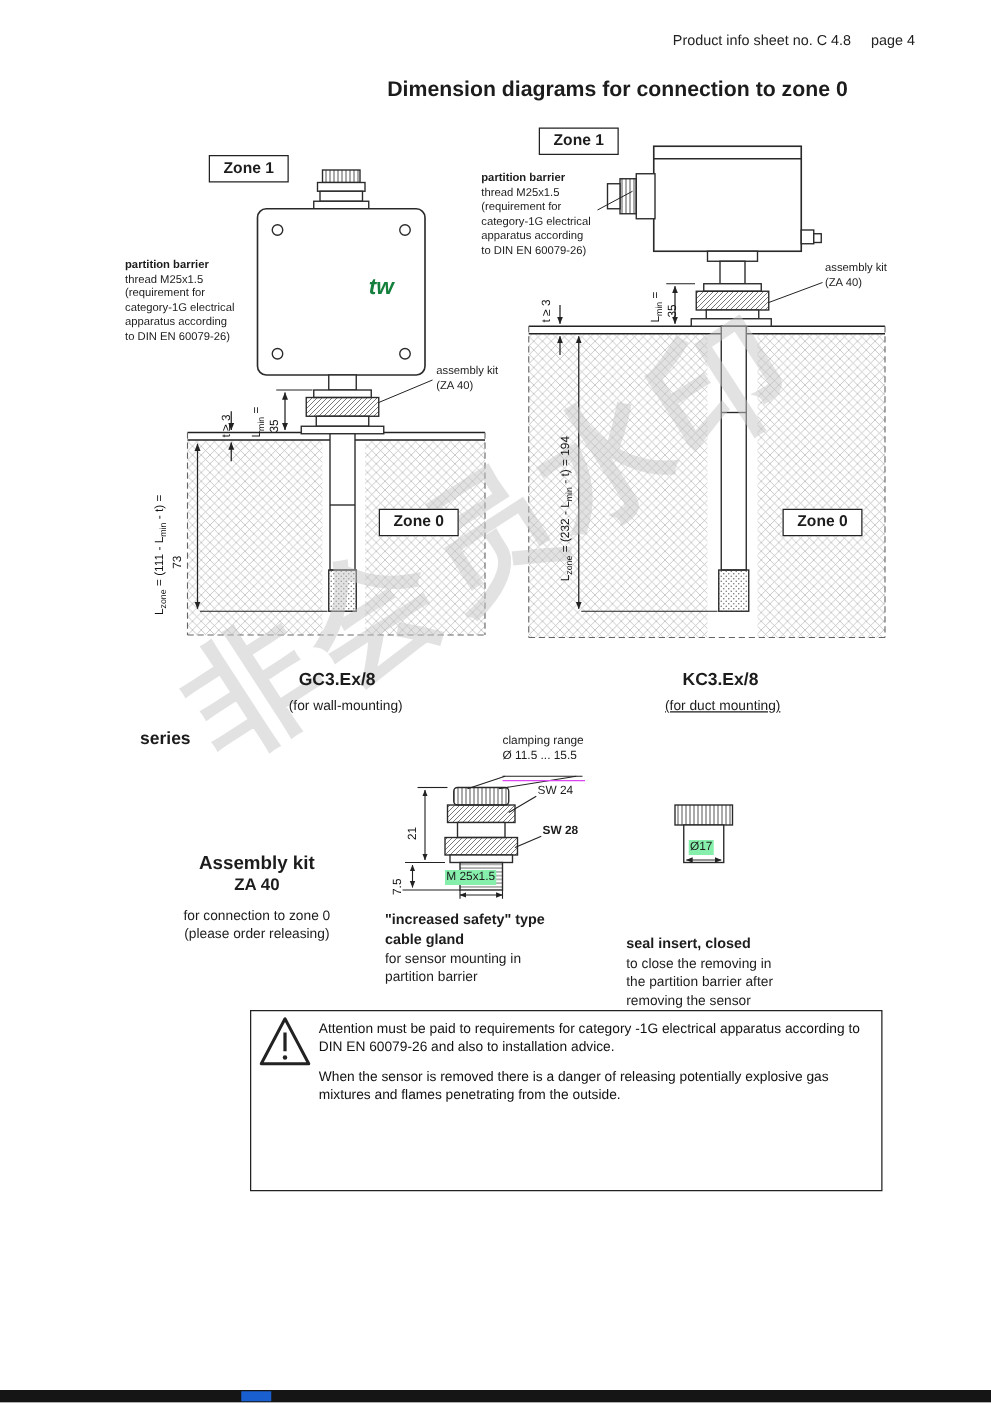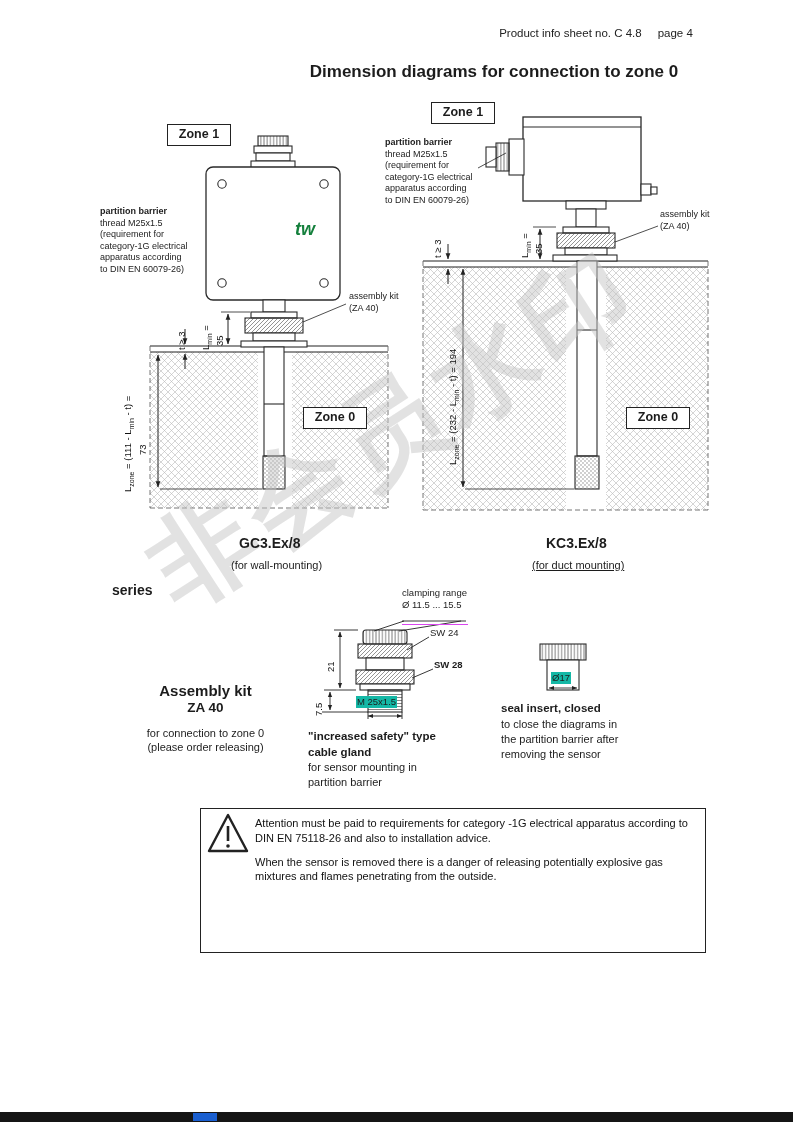--- a/index.html
+++ b/index.html
@@ -21,21 +21,21 @@
   }
   .ann { font-size:9px; line-height:11.6px; }
   .ann .b { font-weight:bold; }
   .dim { font-size:9.5px; white-space:nowrap; color:#111; }
   .dim sub { font-size:7px; }
   .rot { transform:rotate(-90deg); transform-origin:0 0; }
   .serieslbl { font-size:14px; font-weight:bold;margin-top:46px; }
   .model { font-size:14px; font-weight:bold;margin-left:12px; }
   .modelsub { font-size:11px; }
   .smalllbl { font-size:9.5px; line-height:11.5px; }
-  .whitebg { background:#14b8a6; padding:0 1px; }
+  .whitebg { background:#86efac; padding:0 1px; }
   .clamp { border-bottom:1px solid #d946ef; padding-bottom:14px; }
   .akblock { text-align:center; }
   .akblock .t1 { font-size:15px; font-weight:bold; }
   .akblock .t2 { font-size:13.5px; font-weight:bold; margin-top:1px; }
   .akblock .d1 { font-size:11px; margin-top:12px; }
   .akblock .d2 { font-size:11px; margin-top:2px; }
   .caption .b { font-size:11.5px; font-weight:bold; line-height:15.5px; }
   .caption .n { font-size:11px; line-height:15px; }
   .warnbox { position:absolute; border:1.4px solid #222; background:transparent; }
   .warntext p { font-size:11px; line-height:14.8px; margin-bottom:9px; color:#111; }
@@ -198,21 +198,21 @@
 
     <g>
       <polygon points="228,815 209,851 247,851" fill="#fff" stroke="#222" stroke-width="2.4" stroke-linejoin="round"></polygon>
       <line x1="228" y1="826" x2="228" y2="841" stroke="#222" stroke-width="2.6"></line>
       <circle cx="228" cy="846" r="1.8" fill="#222"></circle>
     </g>
   </svg>
 
   <div class="watermark">非会员水印</div>
 
-  <div class="abs hdr" style="left:440px; top:27px; width:312px;text-align:center;">
+  <div class="abs hdr" style="left:420px; top:27px; width:312px;">
     <span>Product info sheet no. C 4.8</span><span class="gap"></span><span>page 4</span>
   </div>
 
   <div class="abs title" style="left:244px; top:62px; width:500px;">Dimension diagrams for connection to zone 0</div>
 
   <div class="zonebox" style="left:167px; top:124px;">Zone 1</div>
   <div class="zonebox" style="left:303px; top:407px;">Zone 0</div>
   <div class="zonebox" style="left:431px; top:102px;">Zone 1</div>
   <div class="zonebox" style="left:626px; top:407px;">Zone 0</div>
 
@@ -280,29 +280,29 @@
     <div class="d2">(please order releasing)</div>
   </div>
 
   <div class="abs caption" style="left:308px; top:729px; width:175px;">
     <div class="b">"increased safety" type</div>
     <div class="b">cable gland</div>
     <div class="n">for sensor mounting in</div>
     <div class="n">partition barrier</div>
   </div>
 
-  <div class="abs caption" style="left:501px; top:701px; width:190px;">
+  <div class="abs caption" style="left:501px; top:748px; width:190px;">
     <div class="b">seal insert, closed</div>
-    <div class="n">to close the diagrams in</div>
+    <div class="n">to close the removing in</div>
     <div class="n">the partition barrier after</div>
     <div class="n">removing the sensor</div>
   </div>
 
   <div class="warnbox" style="left:200px; top:808px; width:506px; height:145px;"></div>
   <div class="abs warntext" style="left:255px; top:816px; width:440px;">
-    <p>Attention must be paid to requirements for category -1G electrical apparatus according to DIN EN 75118-26 and also to installation advice.</p>
+    <p>Attention must be paid to requirements for category -1G electrical apparatus according to DIN EN 60079-26 and also to installation advice.</p>
     <p>When the sensor is removed there is a danger of releasing potentially explosive gas mixtures and flames penetrating from the outside.</p>
   </div>
 
   <div class="botbar"></div>
   <div class="botblue"></div>
 
 </div>
 
 </body></html>

